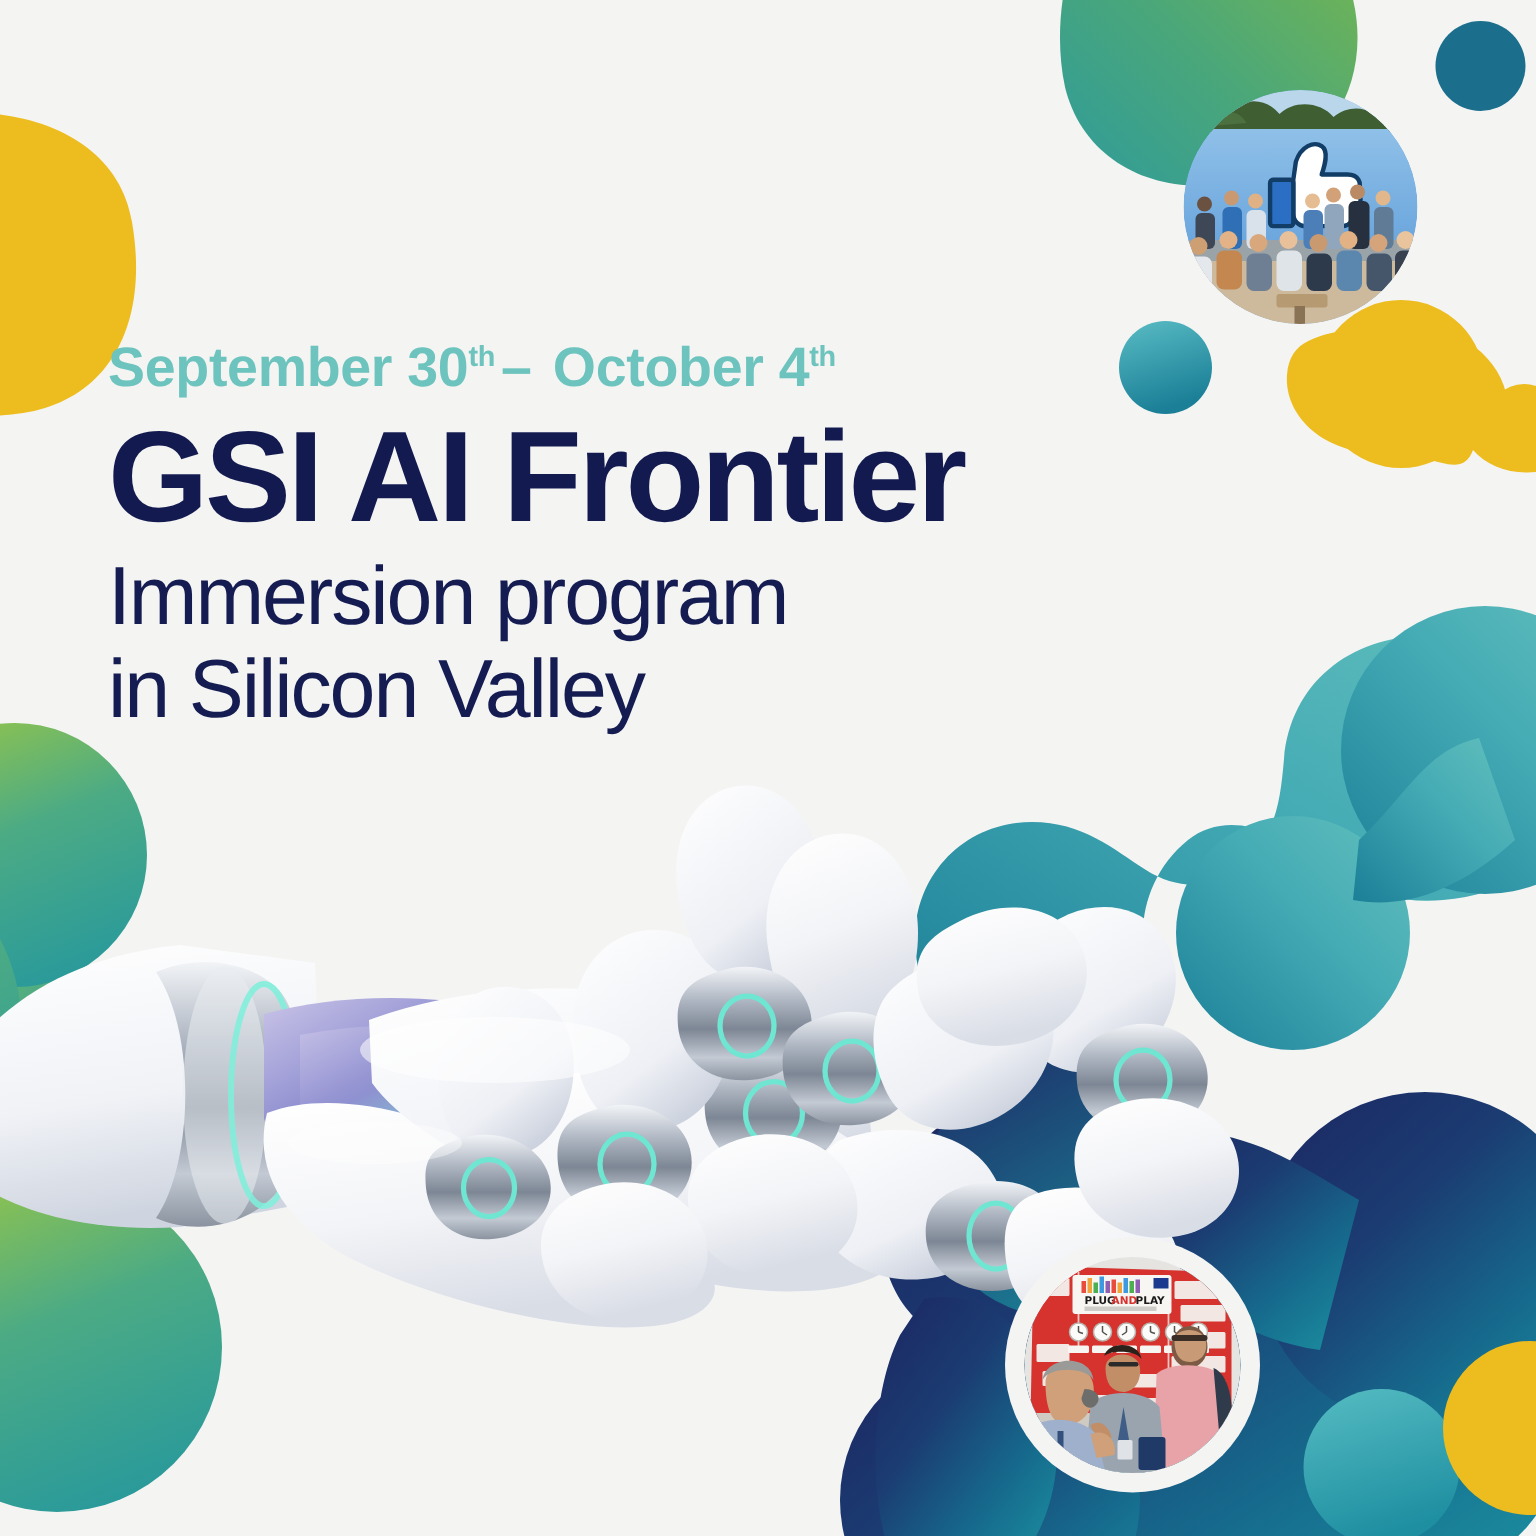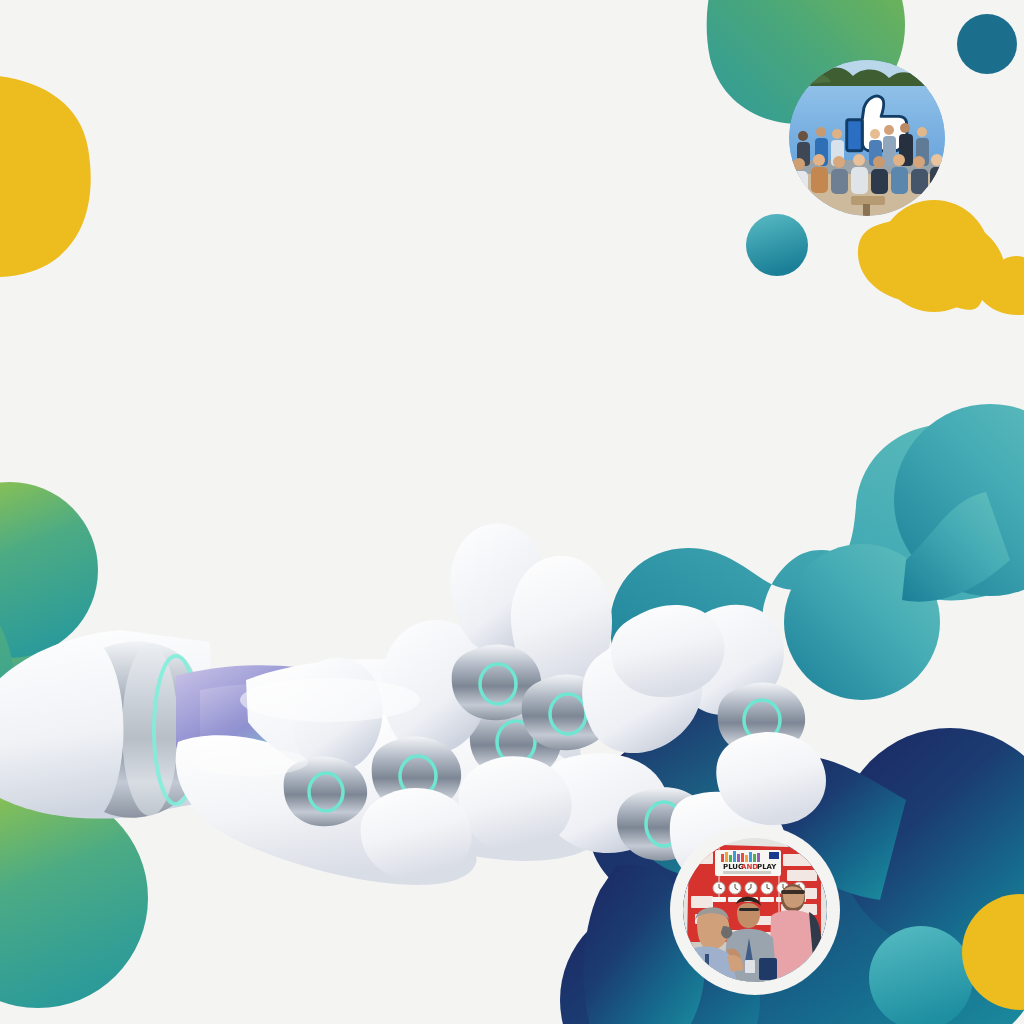--- a/index.html
+++ b/index.html
@@ -462,14 +462,29 @@
           <path d="M12,82 C14,66 44,64 46,82 C42,74 18,72 12,82 Z" fill="#9a9a98"></path>
           <path d="M40,88 C50,88 52,96 46,100 C42,102 38,98 38,94 Z" fill="#6d6d6b"></path>
           <path d="M-4,120 C6,106 34,104 48,118 L54,144 L-6,144 Z" fill="#9fb0cc"></path>
           <rect x="22" y="116" width="4" height="22" fill="#33507d"></rect>
           <path d="M44,118 C54,114 62,122 60,132 L48,134 Z" fill="#cfa079"></path>
         </g>
       </g>
     </svg>
   </div>
 
+  <div id="text-block">
+    <div id="event-dates">
+      <span>September</span>
+      <span>30</span><sup>th</sup><span class="dash">–</span>
+      <span>October</span>
+      <span>4</span><sup>th</sup>
+    </div>
+
+    <h1 id="main-title">GSI AI Frontier</h1>
+
+    <div id="subtitle">
+      <span class="ln">Immersion program</span>
+      <span class="ln">in Silicon Valley</span>
+    </div>
+  </div>
 
 </div>
 
 </body></html>

